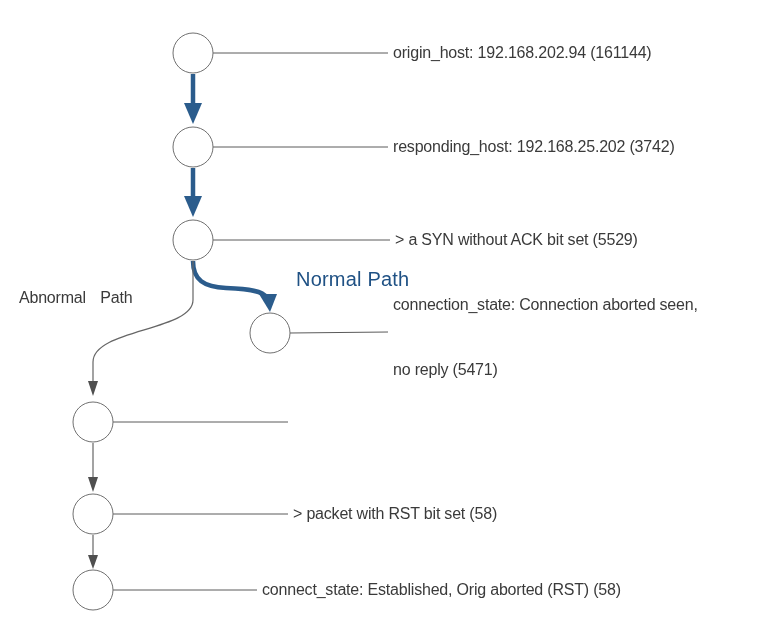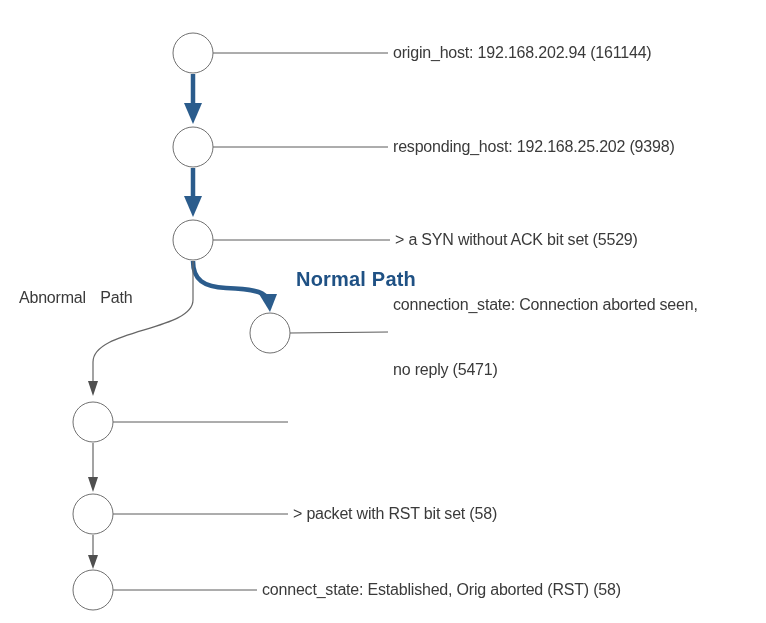--- a/index.html
+++ b/index.html
@@ -15,21 +15,21 @@
   .lbl {
     position: absolute;
     transform: translateY(-50%);
     font-size: 16px;
     line-height: 21.5px;
     color: #3a3a3a;
     white-space: pre;
     letter-spacing: -0.2px;
   }
   .lbl-normal {
-    font-weight: bold;
+    font-weight: normal;
     font-size: 20px;
     color: #1f5184;
     letter-spacing: 0.2px;
   }
   .lbl-abnormal { word-spacing: 3px; }
   
   .node   { fill:#ffffff; stroke:#707070; stroke-width:1; }
   .lline  { stroke:#5a5a5a; stroke-width:1; }
   .bstem  { stroke:#2b5c8c; stroke-width:4.5; fill:none; }
   .bhead  { fill:#2b5c8c; stroke:none; }
@@ -85,21 +85,21 @@
     <circle class="node" cx="193" cy="147" r="20"></circle>
     <circle class="node" cx="193" cy="240" r="20"></circle>
     <circle class="node" cx="270" cy="333" r="20"></circle>
     <circle class="node" cx="93" cy="422" r="20"></circle>
     <circle class="node" cx="93" cy="514" r="20"></circle>
     <circle class="node" cx="93" cy="590" r="20"></circle>
   </svg>
 
   <div class="lbl" style="left:393px; top:53px">origin_host: 192.168.202.94 (161144)</div>
 
-  <div class="lbl" style="left:393px; top:147px">responding_host: 192.168.25.202 (9398)</div>
+  <div class="lbl" style="left:393px; top:147px">responding_host: 192.168.25.202 (3742)</div>
 
   <div class="lbl" style="left:395px; top:240px">&gt; a SYN without ACK bit set (5529)</div>
 
   <div class="lbl" style="left:393px; top:337px">
     <div>connection_state: Connection aborted seen,</div>
     <div>no reply (5471)</div>
   </div>
 
 
   <div class="lbl" style="left:293px; top:514px">&gt; packet with RST bit set (58)</div>

